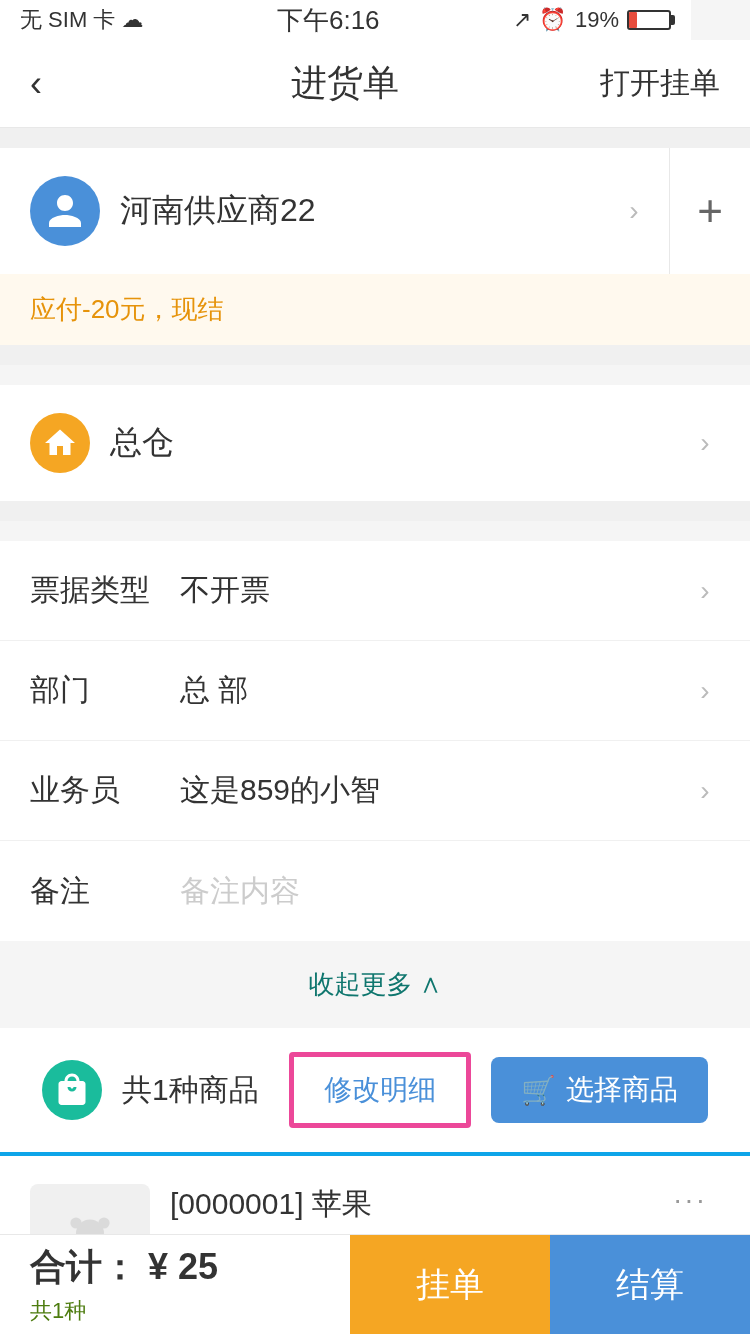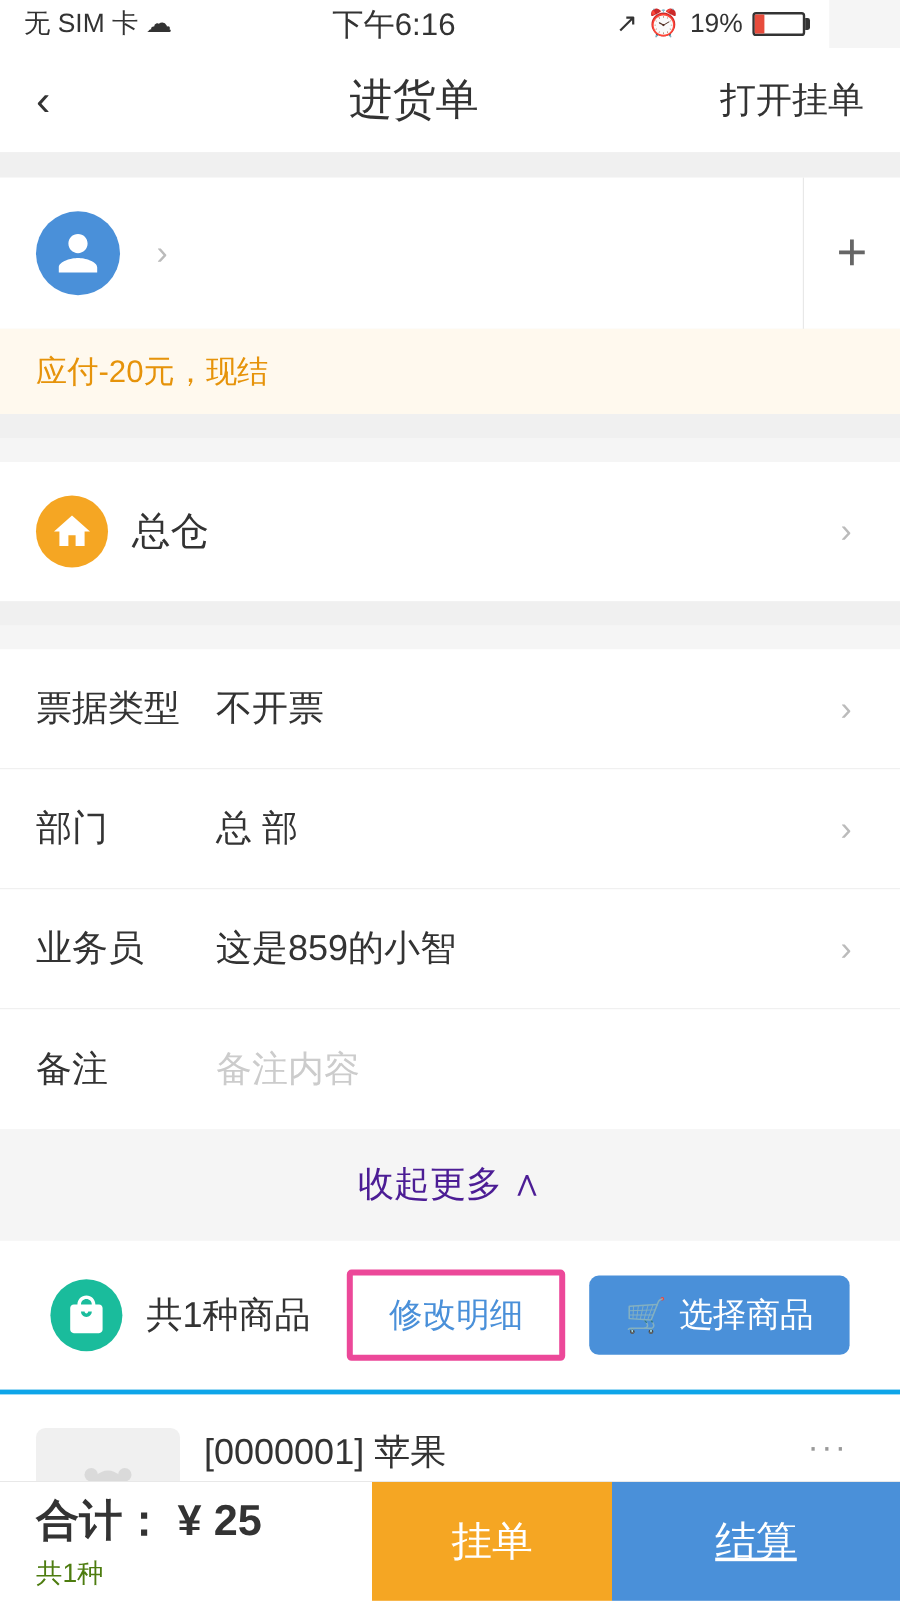--- a/index.html
+++ b/index.html
@@ -179,22 +179,22 @@
       color: #ccc;
     }
 
     
     .collapse-bar {
       background: #f5f5f5;
       display: flex;
       align-items: center;
       justify-content: center;
       padding: 26px 30px;
-      font-size: 30px;
-      color: #4c1d95;
+      font-size: 26px;
+      color: #0f766e;
       cursor: pointer;
       text-align: center;
     }
 
     
     .product-header {
       background: #fff;
       margin-top: 0;
       display: flex;
       align-items: center;
@@ -305,27 +305,26 @@
     }
     .btn-hang {
       width: 200px;
       background: #f5a623;
       color: #fff;
       font-size: 34px;
       display: flex; align-items: center; justify-content: center;
       cursor: pointer;
     }
     .btn-checkout {
-      width: 240px;
+      width: 200px;
       background: #4a90d9;
       color: #fff;
       font-size: 34px;
       display: flex; align-items: center; justify-content: center;
       cursor: pointer;
-      text-decoration: underline;
     }
 
     .spacer-bottom { height: 120px; }
   </style>
 </head>
 <body>
 
 <div class="status-bar">
   <div class="status-left">
     <span>无 SIM 卡 ☁</span>
@@ -349,20 +348,21 @@
 
 <div class="separator"></div>
 
 <div class="supplier-section">
   <div class="supplier-main">
     <div class="supplier-avatar">
       <svg viewBox="0 0 24 24">
           <path d="M12 12c2.7 0 4.8-2.1 4.8-4.8S14.7 2.4 12 2.4 7.2 4.5 7.2 7.2 9.3 12 12 12zm0 2.4c-3.2 0-9.6 1.6-9.6 4.8v2.4h19.2v-2.4c0-3.2-6.4-4.8-9.6-4.8z"></path>
         </svg>
     </div>
+    <div class="supplier-name">河南供应商22</div>
     <div class="chevron">›</div>
   </div>
   <div class="supplier-add">+</div>
 </div>
 
 <div class="notice-bar">应付-20元，现结</div>
 
 <div class="separator"></div>
 
 <div class="warehouse-section">

